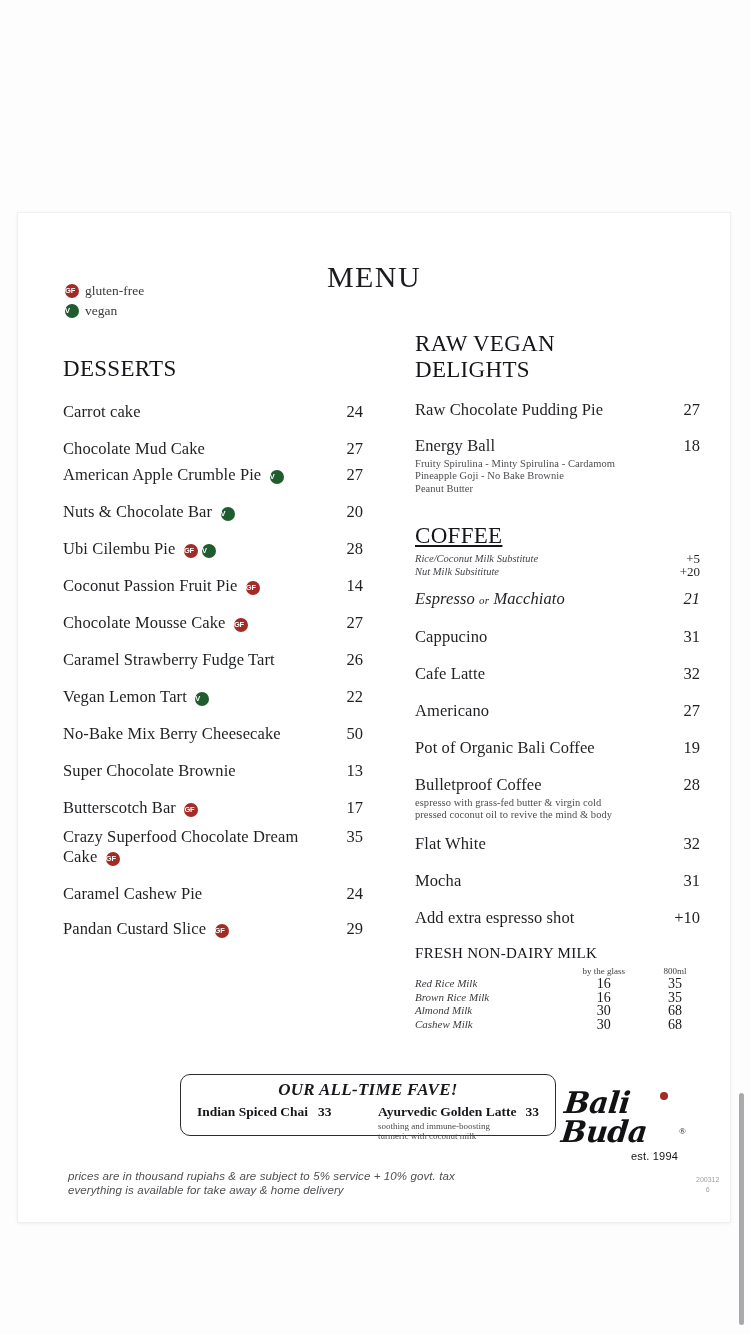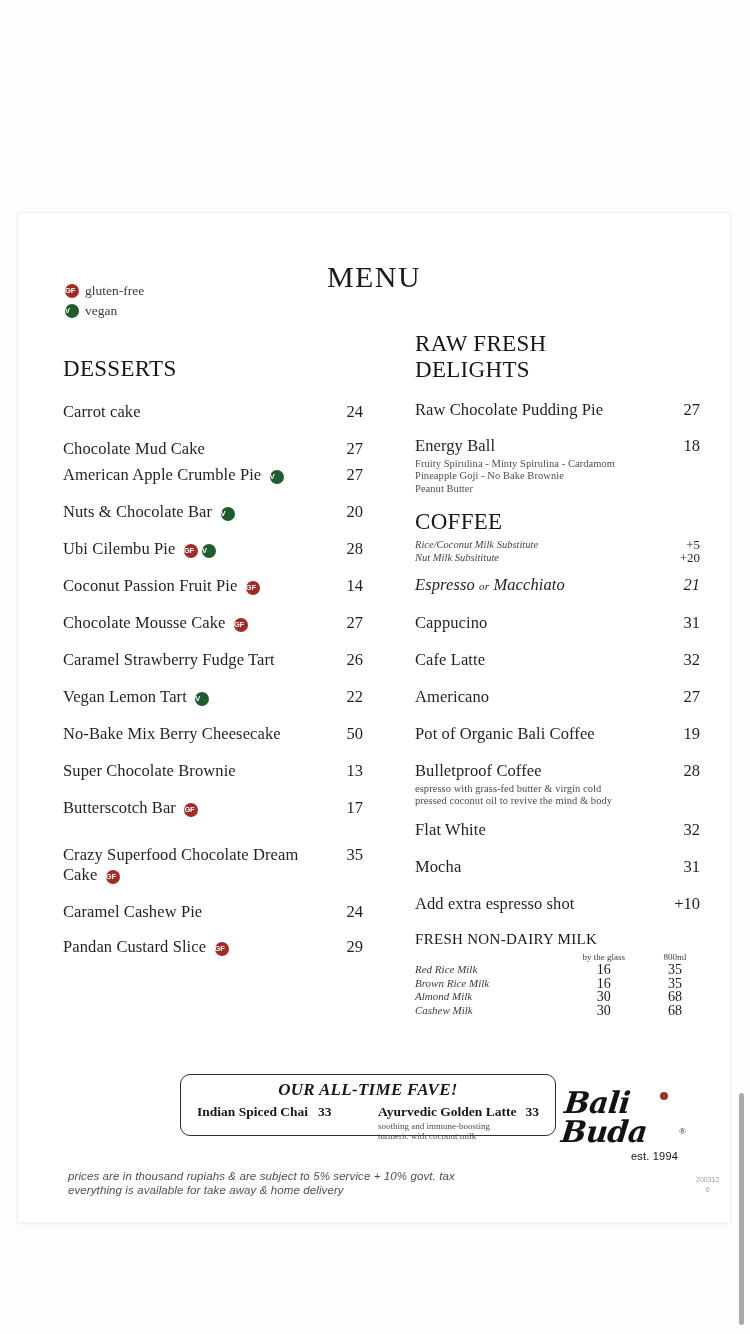--- a/index.html
+++ b/index.html
@@ -352,61 +352,61 @@
           <div class="item-price">22</div>
         </div>
         <div class="item" style="margin-bottom: 17px;">
           <div class="item-name">No-Bake Mix Berry Cheesecake</div>
           <div class="item-price">50</div>
         </div>
         <div class="item" style="margin-bottom: 17px;">
           <div class="item-name">Super Chocolate Brownie</div>
           <div class="item-price">13</div>
         </div>
-        <div class="item" style="margin-bottom: 27px;">
+        <div class="item" style="margin-bottom: 9px;">
           <div class="item-name">Butterscotch Bar&nbsp; <span class="badge badge-gf">GF</span></div>
           <div class="item-price">17</div>
         </div>
         <div class="item" style="margin-bottom: 17px;">
           <div class="item-name">Crazy Superfood Chocolate Dream Cake&nbsp; <span class="badge badge-gf">GF</span></div>
           <div class="item-price">35</div>
         </div>
         <div class="item" style="margin-bottom: 15px;">
           <div class="item-name">Caramel Cashew Pie</div>
           <div class="item-price">24</div>
         </div>
         <div class="item" style="margin-bottom: 17px;">
           <div class="item-name">Pandan Custard Slice&nbsp; <span class="badge badge-gf">GF</span></div>
           <div class="item-price">29</div>
         </div>
       </div>
   </div>
 
   <div class="col" id="col-right" style="top:118px;">
-    <h2 class="section-head" style="white-space:pre-line;">RAW FRESH
+    <h2 class="section-head" style="white-space:pre-line;">RAW VEGAN
 DELIGHTS</h2>
     <div id="rawvegan-list" style="margin-top:16px;">
         <div style="margin-bottom: 16px;">
           <div class="item">
             <div class="item-name">Raw Chocolate Pudding Pie</div>
             <div class="item-price">27</div>
           </div>
         </div>
         <div style="margin-bottom: 10px;">
           <div class="item">
             <div class="item-name">Energy Ball</div>
             <div class="item-price">18</div>
           </div>
           <div class="item-desc" style="white-space:pre-line;">Fruity Spirulina - Minty Spirulina - Cardamom
 Pineapple Goji - No Bake Brownie
 Peanut Butter</div>
         </div>
       </div>
 
-    <h2 class="section-head" style="margin-top:14px;">COFFEE</h2>
+    <h2 class="section-head" style="margin-top:28px;text-decoration:underline;">COFFEE</h2>
     <div id="coffee-subs" style="margin-top:2px;">
         <div class="item">
           <div class="small-italic">Rice/Coconut Milk Substitute</div>
           <div class="item-price" style="font-size:13px;line-height:13px;">+5</div>
         </div>
         <div class="item">
           <div class="small-italic">Nut Milk Subsititute</div>
           <div class="item-price" style="font-size:13px;line-height:13px;">+20</div>
         </div>
       </div>

